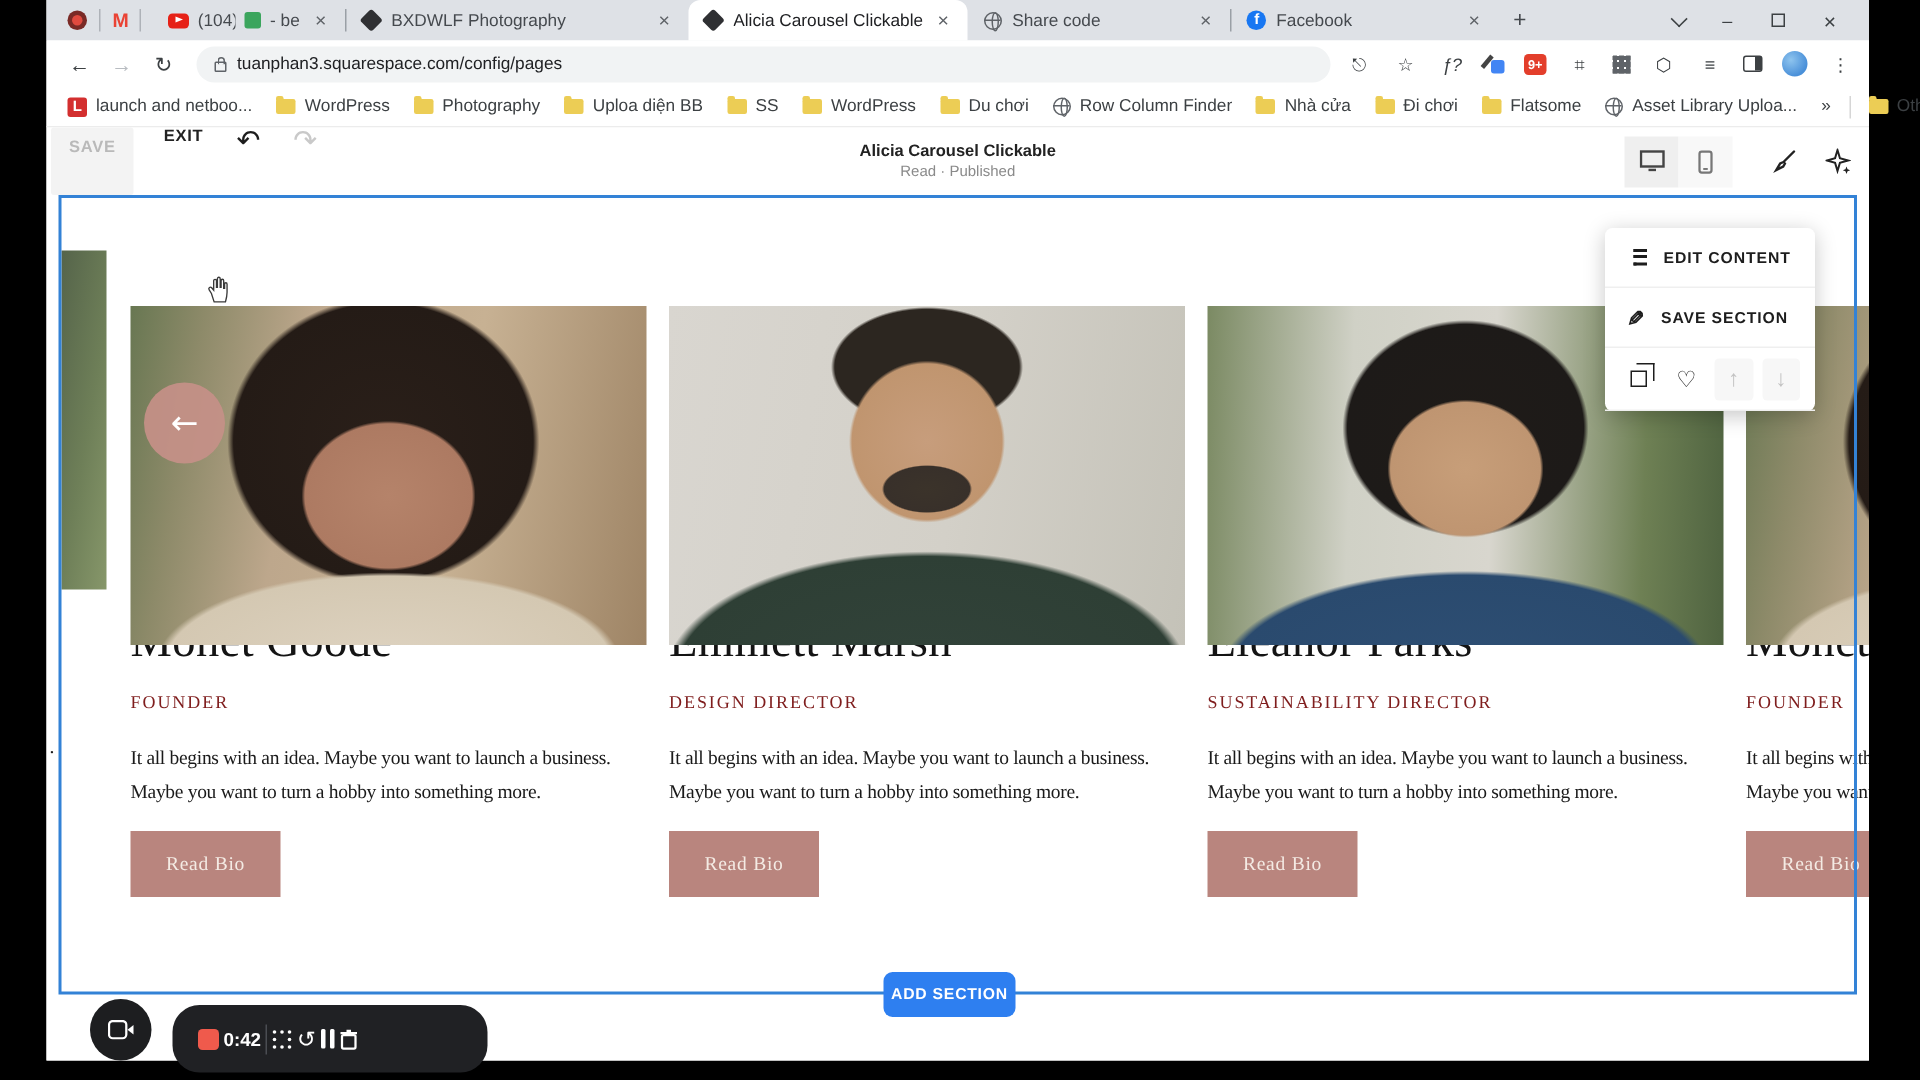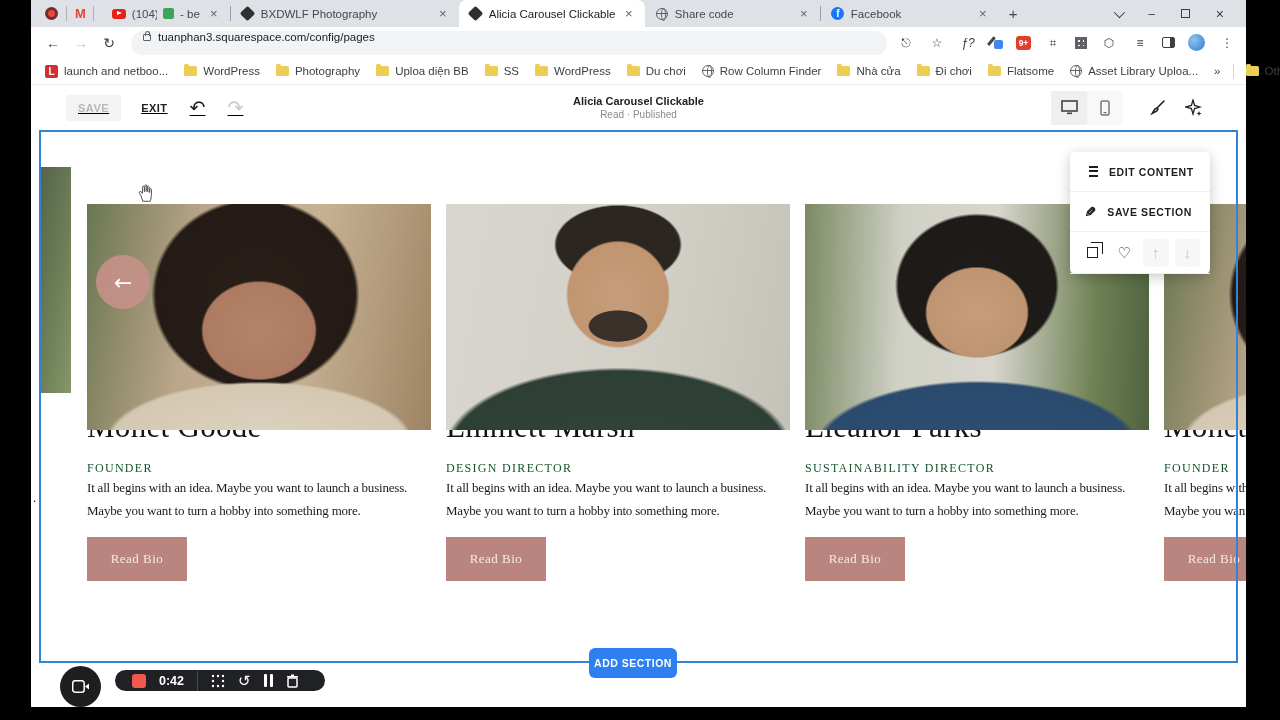--- a/index.html
+++ b/index.html
@@ -32,21 +32,21 @@
   .newtab { font-size:15px; color:#45494e; padding:0 10px; cursor:pointer; }
   .win-ctl { margin-left:auto; display:flex; align-items:center; gap:26px; padding-right:22px; color:#3c4043; font-size:12px; }
   .chev-dn { width:8px; height:8px; border-right:1.6px solid #3c4043; border-bottom:1.6px solid #3c4043; transform:rotate(45deg) translateY(-2px); }
   .restore { width:9px; height:9px; border:1.3px solid #3c4043; position:relative; }
   .close-x { font-size:14px; }
 
   
   .addrbar { height:31px; background:#fff; display:flex; align-items:center; padding:0 10px; gap:4px; }
   .nav-ic { width:24px; text-align:center; font-size:14px; color:#3c4043; }
   .nav-ic.dis { color:#b8bcc1; }
-  .omnibox { flex:1; max-width:775px; height:24px; background:#f1f3f4; border-radius:12px; display:flex; align-items:flex-start; gap:7px; padding:0 12px; margin:0 6px; }
+  .omnibox { flex:1; max-width:775px; height:24px; background:#f1f3f4; border-radius:12px; display:flex; align-items:center; gap:7px; padding:0 12px; margin:0 6px; }
   .lock { width:8px; height:7px; border:1.3px solid #5f6368; border-radius:1px; position:relative; margin-top:3px; }
   .lock::before { content:""; position:absolute; left:0.6px; top:-4px; width:3.6px; height:4px; border:1.2px solid #5f6368; border-bottom:none; border-radius:3px 3px 0 0; }
   .url { font-size:11.5px; color:#202124; }
   .addr-icons { display:flex; align-items:center; gap:13px; margin-left:auto; color:#3c4043; }
   .ai { font-size:12px; width:18px; text-align:center; }
   .ext-pen { width:13px; height:13px; position:relative; }
   .ext-pen::before { content:""; position:absolute; left:4px; top:4px; width:9px; height:9px; background:#4285f4; border-radius:2px; }
   .ext-pen::after { content:""; position:absolute; left:0; top:0; width:2.5px; height:10px; background:#444; transform:rotate(40deg); }
   .badge9 { min-width:15px; height:14px; background:#e33e2b; border-radius:3px; color:#fff; font-size:8.5px; font-weight:bold; line-height:14px; text-align:center; padding:0 1px; }
   .grid9 { width:12px; height:12px; background:
@@ -60,21 +60,21 @@
   
   .bmbar { height:27px; background:#fff; display:flex; align-items:center; gap:16px; padding:0 14px; font-size:11.5px; color:#3c4043; border-bottom:1px solid #ececec; }
   .bm { display:flex; align-items:center; gap:6px; white-space:nowrap; cursor:pointer; }
   .folder { width:13px; height:10px; background:#eccd55; border-radius:1.5px; position:relative; }
   .folder::before { content:""; position:absolute; left:0; top:-2px; width:5px; height:2.5px; background:#eccd55; border-radius:1.5px 1.5px 0 0; }
   .site-l { width:13px; height:13px; background:#d32f2f; border-radius:2px; color:#fff; font-size:10px; font-weight:bold; text-align:center; line-height:13px; }
   .bm-right { margin-left:auto; display:flex; align-items:center; gap:12px; }
   .bm-sep { width:1px; height:15px; background:#d6d6d6; }
 
   
-  .sq-toolbar { height:45px; background:#fff; display:flex; align-items:center; padding:0 35px; position:relative;text-decoration:underline; }
+  .sq-toolbar { height:45px; background:#fff; display:flex; padding:0 3px; position:relative; }
   .save-btn { background:#f3f3f3; color:#b9b9b9; font-size:11px; font-weight:bold; letter-spacing:.5px; padding:7px 12px; border-radius:2px; }
   .exit-btn { color:#222; font-size:11px; font-weight:bold; letter-spacing:.5px; margin-left:20px; }
   .undo, .redo { font-size:19px; margin-left:22px; color:#1d1d1d; line-height:1; }
   .redo { color:#c9c9c9; }
   .sq-title-wrap { position:absolute; left:0; right:0; top:0; height:100%; display:flex; flex-direction:column; align-items:center; justify-content:center; pointer-events:none; }
   .sq-title { font-size:11px; font-weight:bold; color:#222; }
   .sq-status { font-size:10px; color:#8a8a8a; margin-top:2px; }
   .sq-right { margin-left:auto; display:flex; align-items:center; gap:0; }
   .dev-group { display:flex; margin-right:16px; }
   .dev-cell { width:36px; height:34px; display:flex; align-items:center; justify-content:center; background:#efefef; }
@@ -99,22 +99,22 @@
   .p3 { background:
       radial-gradient(ellipse 52px 46px at 50% 48%, #c79e79 0%, #bf9571 96%, rgba(0,0,0,0) 100%),
       radial-gradient(ellipse 82px 72px at 50% 36%, #1f1b18 0%, #1d1a18 96%, rgba(0,0,0,0) 100%),
       radial-gradient(ellipse 165px 72px at 50% 110%, #2e4f74 0%, #2a4a6e 96%, rgba(0,0,0,0) 100%),
       linear-gradient(92deg, #7b8a63 0%, #d0d1c6 28%, #d8d6ce 55%, #6e8054 84%, #4f6340 100%); }
   .sliver { position:absolute; left:10px; top:37px; width:30px; height:226px;
       background:linear-gradient(100deg,#55644a 0%,#6e7f58 55%,#87976a 100%); }
   .card { position:absolute; top:37px; width:344px; }
   .card-inner { margin-top:242px; }
   .card-name { font-size:31px; color:#141414; letter-spacing:.3px; }
-  .card-role { margin-top:16px; font-size:12px; letter-spacing:1.3px; color:#14532d; }
-  .card-bio { font-size:13px; color:#1a1a1a; line-height:23px; letter-spacing:-0.2px; white-space:nowrap; }
+  .card-role { margin-top:16px; font-size:12px; letter-spacing:1.3px; color:#7f1d1d; }
+  .card-bio { margin-top:17px; font-size:13px; color:#1a1a1a; line-height:23px; letter-spacing:-0.2px; white-space:nowrap; }
   .read-bio { margin-top:15px; width:100px; height:44px; background:#b9857e; color:#f4ebe4; font-size:13px; display:flex; align-items:center; justify-content:center; letter-spacing:.5px; }
   .dot-sliver { position:absolute; left:2px; top:360px; font-size:13px; color:#1a1a1a; }
   .prev-btn { position:absolute; left:65px; top:125px; width:54px; height:54px; border-radius:50%; background:rgba(198,144,136,.92); display:flex; align-items:center; justify-content:center; z-index:4; }
   .prev-arrow { color:#fff; font-size:22px; font-family:"DejaVu Sans", sans-serif; }
   .hand-cur { position:absolute; left:105px; top:53px; z-index:6; }
 
   
   .ctx { position:absolute; left:1039px; top:22px; width:140px; background:#fff; border-radius:5px; box-shadow:0 3px 14px rgba(0,0,0,.22); z-index:10; font-family:"Liberation Sans", sans-serif; }
   .ctx-row { height:40px; display:flex; align-items:center; gap:11px; padding:0 14px; font-size:10.5px; font-weight:bold; letter-spacing:.6px; color:#1d1d1d; border-bottom:1px solid #efefef; cursor:pointer; }
   .ctx-icons { height:42px; display:flex; align-items:center; padding:0 10px; gap:6px; border-bottom:1px solid #efefef; }
@@ -126,21 +126,21 @@
   .list-ic { width:14px; height:11px; position:relative; }
   .list-ic i { display:block; height:1.8px; background:#1d1d1d; margin:0 0 2.6px 5px; }
   .list-ic i::before { content:""; position:absolute; left:0; width:1.8px; height:1.8px; background:#1d1d1d; }
   .pencil { font-size:14px; transform:scaleX(-1); }
 
   
   .add-section { position:absolute; left:558px; top:518px; width:88px; height:30px; background:#2e7ff0; border-radius:6px; color:#fff; font-family:"Liberation Sans", sans-serif; font-size:10.5px; font-weight:bold; letter-spacing:.5px; display:flex; align-items:center; justify-content:center; z-index:6; }
 
   
   .rec-cam { position:absolute; left:29px; top:666px; width:41px; height:41px; border-radius:50%; background:#1d1e20; display:flex; align-items:center; justify-content:center; z-index:20; }
-  .rec-pill { position:absolute; left:84px; top:670px; width:210px; height:21px; border-radius:18px; background:#202124; display:flex; align-items:center; gap:13px; padding:0 17px; z-index:20; }
+  .rec-pill { position:absolute; left:84px; top:670px; width:210px; height:45px; border-radius:18px; background:#202124; display:flex; align-items:center; gap:3px; padding:0 17px; z-index:20; }
   .stop-sq { width:14px; height:14px; background:#ef5a4c; border-radius:3px; }
   .rec-time { color:#fff; font-size:12.5px; font-weight:bold; font-family:"Liberation Sans", sans-serif; }
   .pill-sep { width:1px; height:20px; background:#4a4d52; }
   .pill-ic { color:#fff; font-size:15px; display:flex; align-items:center; justify-content:center; }
   .pause-ic { display:flex; gap:3px; }
   .pause-ic i { width:3px; height:13px; background:#fff; border-radius:1px; }
 </style>
 </head>
 <body>
 

